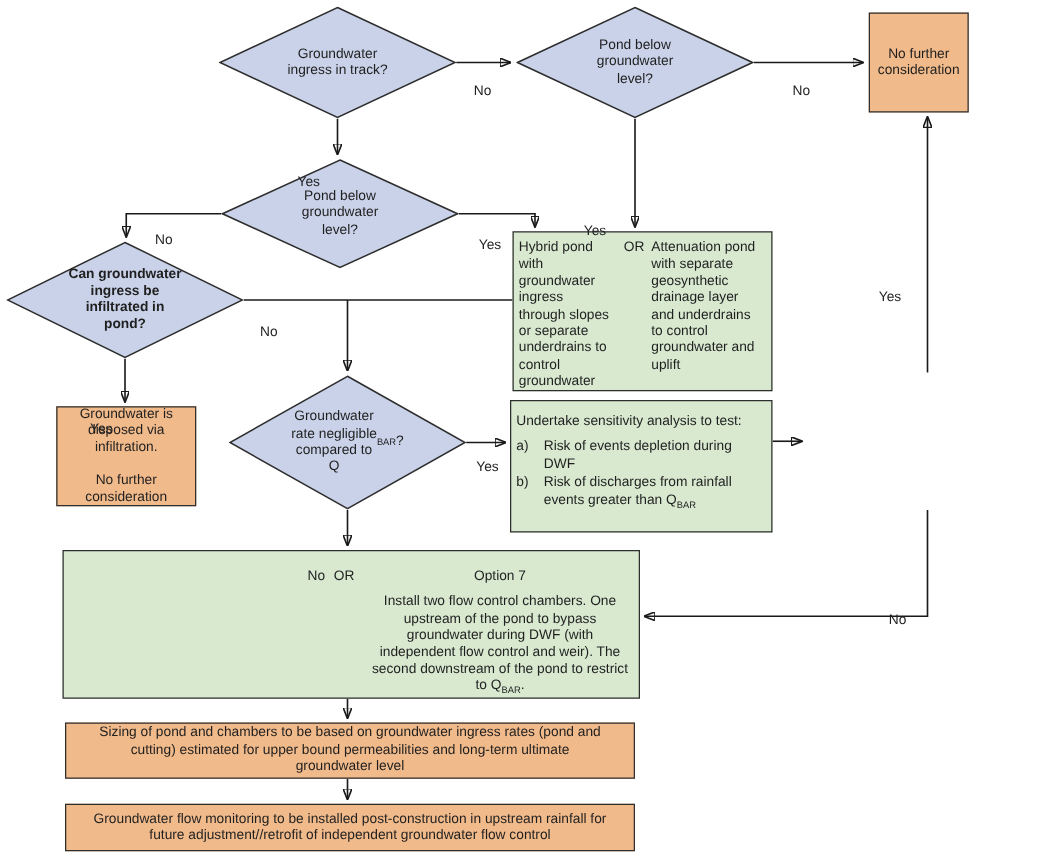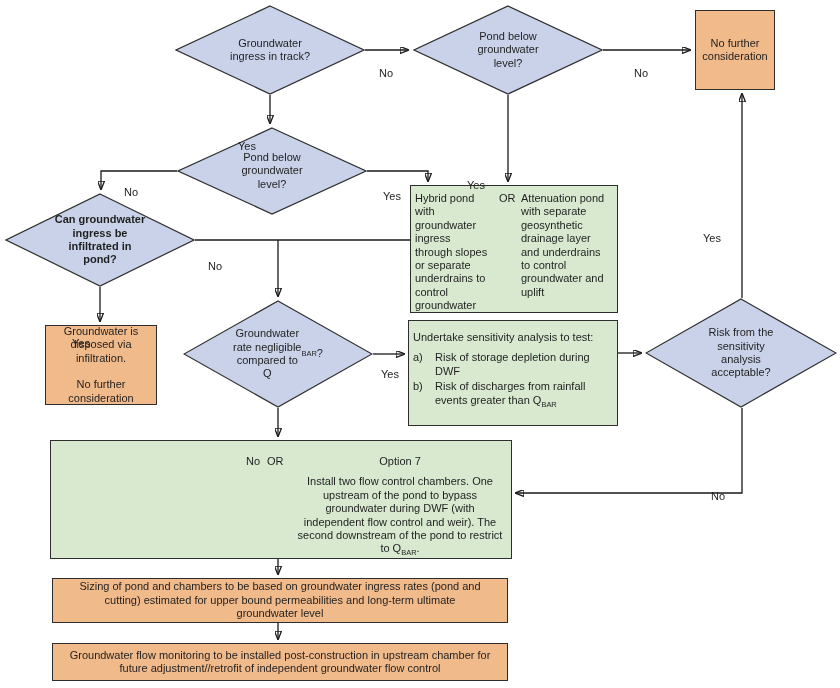--- a/index.html
+++ b/index.html
@@ -145,49 +145,40 @@
     <div class="dlabel"><span>Groundwater
 rate negligible
 compared to
 Q</span><sub>BAR</sub><span>?</span></div>
   </div>
 
   <div class="node box green" style="left:408px;top:320px;width:210px;height:106px;padding:10px 8px 0 4px;">
     <div class="sens-title">Undertake sensitivity analysis to test:</div>
     <div class="sens-item">
       <span>a)</span>
-      <span>Risk of storage depletion during DWF</span>
+      <span>Risk of events depletion during DWF</span>
     </div>
     <div class="sens-item">
       <span>b)</span>
       <span><span>Risk of discharges from rainfall events greater than Q</span><sub>BAR</sub></span>
     </div>
   </div>
 
-  <div class="node diamond" style="left:645px;top:298px;width:192px;height:110px;">
-    <svg width="192" height="110">
-        <polygon points="96,1 191,55 96,109 1,55"></polygon>
-      </svg>
-    <div class="dlabel">Risk from the
-sensitivity
-analysis
-acceptable?</div>
-  </div>
 
   <div class="node box green" style="left:50px;top:440px;width:462px;height:119px;">
     <div class="or-tag" style="left:216px;top:14px;">OR</div>
     <div class="opt-col" style="left:244px;top:14px;width:210px;">
       <div class="opt-head">Option 7</div>
       <div><span>Install two flow control chambers. One upstream of the pond to bypass groundwater during DWF (with independent flow control and weir). The second downstream of the pond to restrict to Q</span><sub>BAR</sub><span>.</span></div>
     </div>
   </div>
 
   <div class="node box orange center-text" style="left:52px;top:578px;width:456px;height:45px;padding:0 24px;">Sizing of pond and chambers to be based on groundwater ingress rates (pond and cutting) estimated for upper bound permeabilities and long-term ultimate groundwater level</div>
 
-  <div class="node box orange center-text" style="left:52px;top:643px;width:456px;height:38px;padding:0 10px;">Groundwater flow monitoring to be installed post-construction in upstream chamber for future adjustment//retrofit of independent groundwater flow control</div>
+  <div class="node box orange center-text" style="left:52px;top:643px;width:456px;height:38px;padding:0 10px;">Groundwater flow monitoring to be installed post-construction in upstream rainfall for future adjustment//retrofit of independent groundwater flow control</div>
 
   <span class="edge-label" style="left:238px;top:97px;">Yes</span>
   <span class="edge-label" style="left:379px;top:24px;">No</span>
   <span class="edge-label" style="left:634px;top:24px;">No</span>
   <span class="edge-label" style="left:467px;top:136px;">Yes</span>
   <span class="edge-label" style="left:383px;top:147px;">Yes</span>
   <span class="edge-label" style="left:124px;top:143px;">No</span>
   <span class="edge-label" style="left:72px;top:294px;">Yes</span>
   <span class="edge-label" style="left:208px;top:217px;">No</span>
   <span class="edge-label" style="left:381px;top:325px;">Yes</span>

